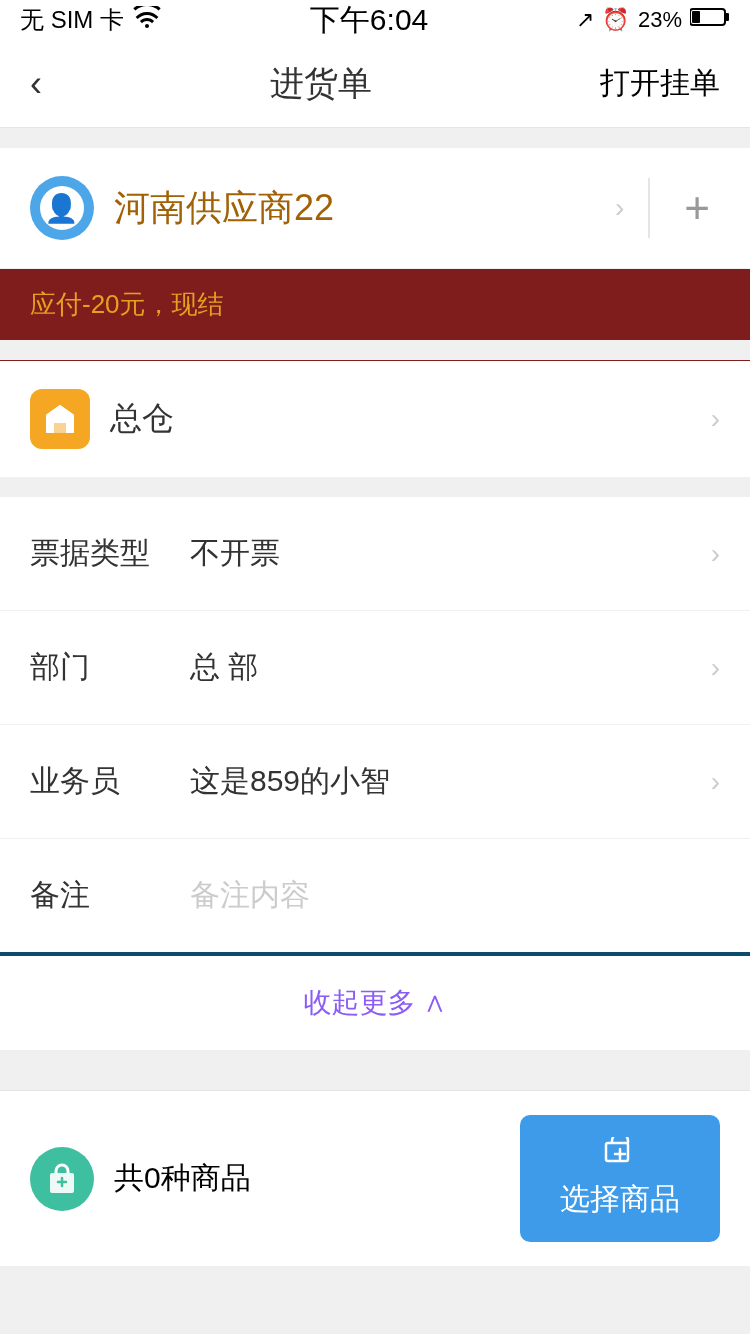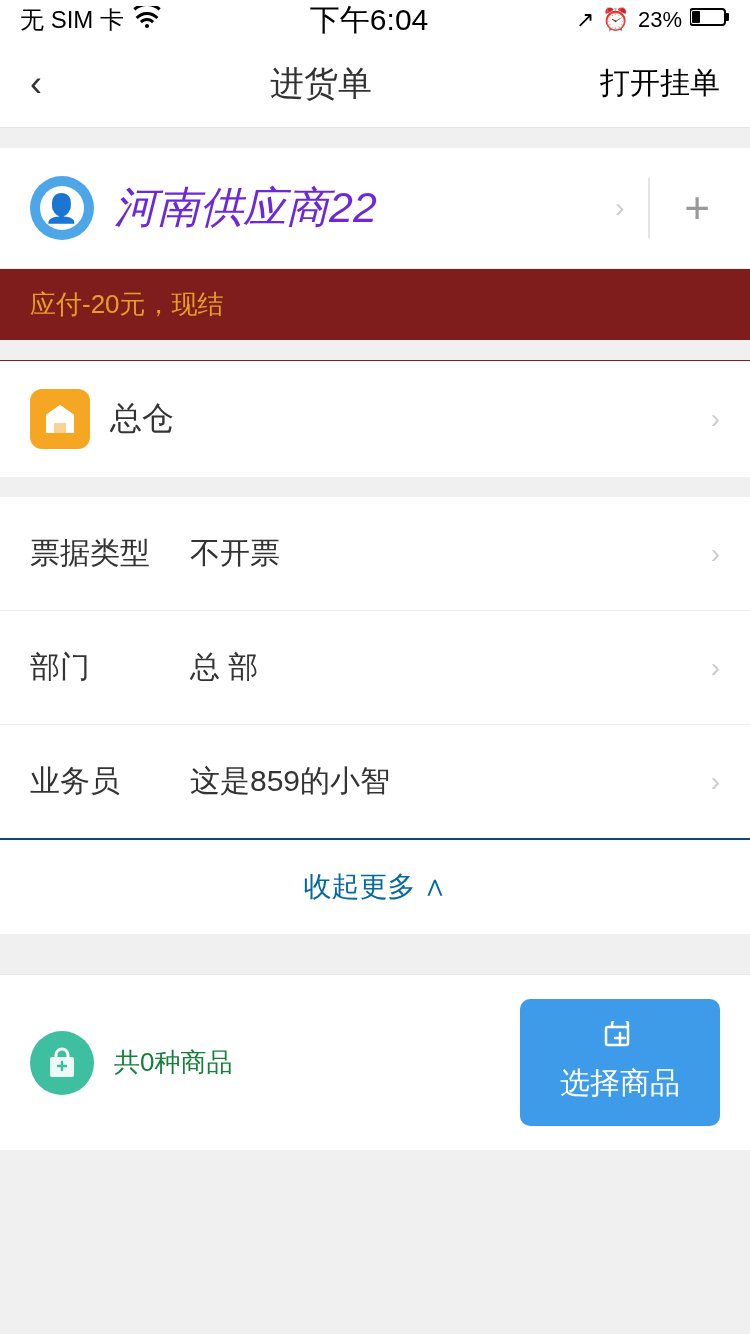--- a/index.html
+++ b/index.html
@@ -93,23 +93,22 @@
       display: flex;
       align-items: center;
       justify-content: center;
     }
     .avatar-person {
       font-size: 28px;
       color: #4da6e8;
     }
     .supplier-name {
       flex: 1;
-      font-size: 43px;
-      color: #6d28d9;
-      font-style: italic;
+      font-size: 36px;
+      color: #a16207;
     }
     .chevron-right {
       font-size: 28px;
       color: #ccc;
     }
     .supplier-divider {
       width: 2px;
       height: 60px;
       background: #e5e5e5;
       margin: 0 24px;
@@ -187,22 +186,22 @@
       color: #ccc;
       padding-left: 40px;
     }
 
     
     .collapse-bar {
       background: #fff;
       text-align: center;
       padding: 28px 4px;
       font-size: 28px;
-      color: #0369a1;
-      border-top: 2px solid #0c4a6e;
+      color: #8b5cf6;
+      border-top: 4px solid #0c4a6e;
       cursor: pointer;
     }
 
     
     .bottom-bar {
       background: #fff;
       display: flex;
       align-items: center;
       padding: 24px 30px;
       border-top: 1px solid #e5e5e5;
@@ -214,22 +213,22 @@
       border-radius: 50%;
       background: #3ebfa0;
       display: flex;
       align-items: center;
       justify-content: center;
       margin-right: 20px;
       flex-shrink: 0;
     }
     .product-count {
       flex: 1;
-      font-size: 26px;
-      color: #15803d;
+      font-size: 30px;
+      color: #000000;
     }
     .select-btn {
       background: #3d9be9;
       color: #fff;
       font-size: 30px;
       padding: 22px 40px;
       border-radius: 10px;
       cursor: pointer;
       display: flex;
       align-items: center;
@@ -328,20 +327,24 @@
     <span class="form-value">总 部</span>
     <span class="chevron-right">›</span>
   </div>
 
   <div class="form-row">
     <span class="form-label">业务员</span>
     <span class="form-value">这是859的小智</span>
     <span class="chevron-right">›</span>
   </div>
 
+  <div class="form-row">
+    <span class="form-label">备注</span>
+    <span class="form-placeholder">备注内容</span>
+  </div>
 </div>
 
 <div class="collapse-bar">
   <span>收起更多 ∧</span>
 </div>
 
 <div class="section-gap"></div>
 
 <div class="bottom-bar">
   <div class="product-icon">

